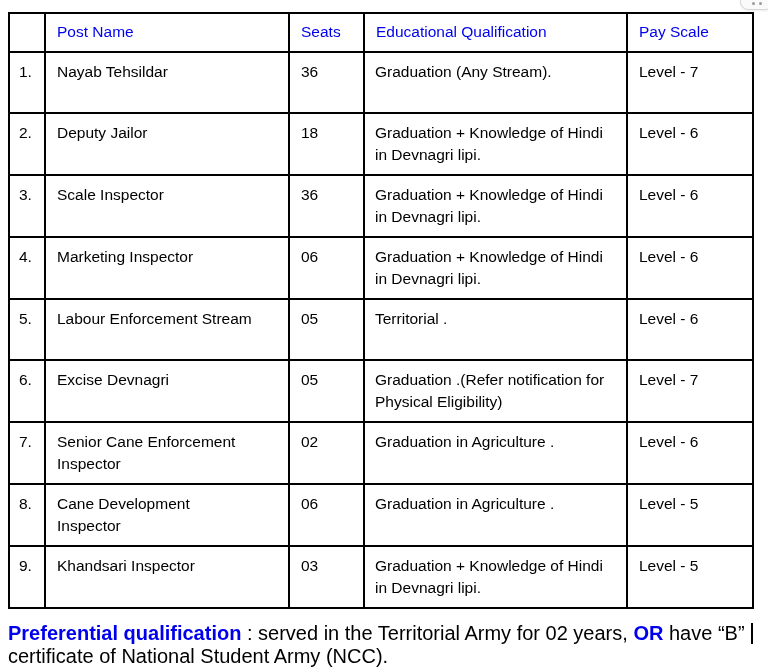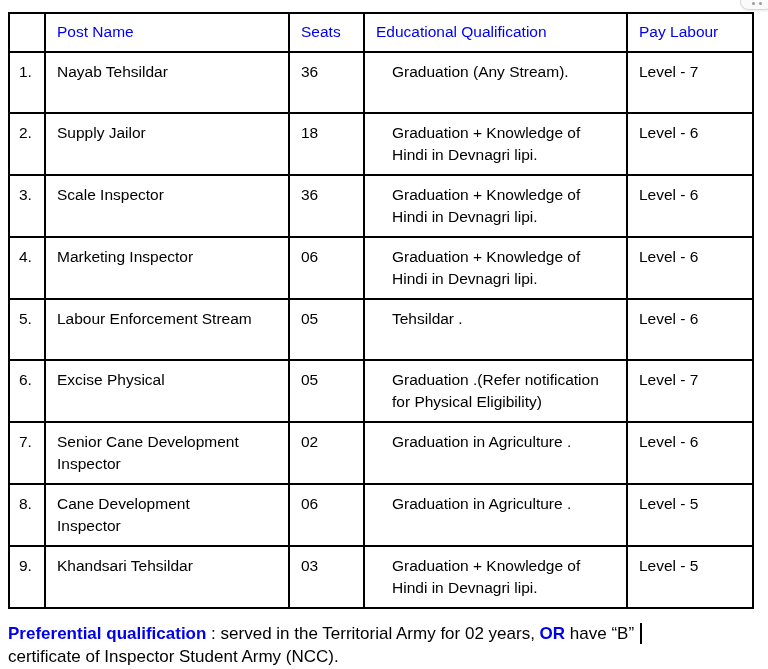--- a/index.html
+++ b/index.html
@@ -36,28 +36,28 @@
     text-align: left;
     padding: 8px 10px 8px 11px;
     overflow: hidden;
   }
   thead tr { height: 37px; }
   tbody tr { height: 61px; }
   thead th { color: #0000EE; padding-top: 7px; }
   td.cell-num  { padding-left: 9px; }
   td.cell-post { padding-right: 34px; }
   td.cell-seats{ }
-  td.cell-qual { padding-left: 27px; padding-right: 12px; }
+  td.cell-qual { padding-left: 10px; padding-right: 12px; }
   td.cell-pay  { }
 
   .footer-note {
     position: absolute;
     left: 8px; top: 622px;
     width: 752px;
-    font-size: 17px;
+    font-size: 20px;
     line-height: 23px;
     color: #000000;
   }
   .footer-note .blue-bold {
     color: #0000EE;
     font-weight: bold;
   }
   .caret {
     display: inline-block;
     width: 2px; height: 21px;
@@ -105,34 +105,34 @@
         <col class="c-seat">
         <col class="c-qual">
         <col class="c-pay">
     </colgroup>
     <thead>
       <tr>
         <th></th>
         <th>Post Name</th>
         <th>Seats</th>
         <th>Educational Qualification</th>
-        <th>Pay Labour</th>
+        <th>Pay Scale</th>
       </tr>
     </thead>
     <tbody id="posts-tbody">
         <tr>
           <td class="cell-num">1.</td>
           <td class="cell-post">Nayab Tehsildar</td>
           <td class="cell-seats">36</td>
           <td class="cell-qual">Graduation (Any Stream).</td>
           <td class="cell-pay">Level - 7</td>
         </tr>
         <tr>
           <td class="cell-num">2.</td>
-          <td class="cell-post">Supply Jailor</td>
+          <td class="cell-post">Deputy Jailor</td>
           <td class="cell-seats">18</td>
           <td class="cell-qual">Graduation + Knowledge of Hindi in Devnagri lipi.</td>
           <td class="cell-pay">Level - 6</td>
         </tr>
         <tr>
           <td class="cell-num">3.</td>
           <td class="cell-post">Scale Inspector</td>
           <td class="cell-seats">36</td>
           <td class="cell-qual">Graduation + Knowledge of Hindi in Devnagri lipi.</td>
           <td class="cell-pay">Level - 6</td>
@@ -141,54 +141,54 @@
           <td class="cell-num">4.</td>
           <td class="cell-post">Marketing Inspector</td>
           <td class="cell-seats">06</td>
           <td class="cell-qual">Graduation + Knowledge of Hindi in Devnagri lipi.</td>
           <td class="cell-pay">Level - 6</td>
         </tr>
         <tr>
           <td class="cell-num">5.</td>
           <td class="cell-post">Labour Enforcement Stream</td>
           <td class="cell-seats">05</td>
-          <td class="cell-qual">Tehsildar .</td>
+          <td class="cell-qual">Territorial .</td>
           <td class="cell-pay">Level - 6</td>
         </tr>
         <tr>
           <td class="cell-num">6.</td>
-          <td class="cell-post">Excise Physical</td>
+          <td class="cell-post">Excise Devnagri</td>
           <td class="cell-seats">05</td>
           <td class="cell-qual">Graduation .(Refer notification for Physical Eligibility)</td>
           <td class="cell-pay">Level - 7</td>
         </tr>
         <tr>
           <td class="cell-num">7.</td>
-          <td class="cell-post">Senior Cane Development Inspector</td>
+          <td class="cell-post">Senior Cane Enforcement Inspector</td>
           <td class="cell-seats">02</td>
           <td class="cell-qual">Graduation in Agriculture .</td>
           <td class="cell-pay">Level - 6</td>
         </tr>
         <tr>
           <td class="cell-num">8.</td>
           <td class="cell-post">Cane Development Inspector</td>
           <td class="cell-seats">06</td>
           <td class="cell-qual">Graduation in Agriculture .</td>
           <td class="cell-pay">Level - 5</td>
         </tr>
         <tr>
           <td class="cell-num">9.</td>
-          <td class="cell-post">Khandsari Tehsildar</td>
+          <td class="cell-post">Khandsari Inspector</td>
           <td class="cell-seats">03</td>
           <td class="cell-qual">Graduation + Knowledge of Hindi in Devnagri lipi.</td>
           <td class="cell-pay">Level - 5</td>
         </tr>
       </tbody>
   </table>
 
   <div class="footer-note">
     <div>
       <span class="blue-bold">Preferential qualification</span><span> : served in the Territorial Army for 02 years, </span><span class="blue-bold">OR</span><span> have “B”</span><span class="caret"></span>
     </div>
-    <div>certificate of Inspector Student Army (NCC).</div>
+    <div>certificate of National Student Army (NCC).</div>
   </div>
 
 </div>
 
 </body></html>

